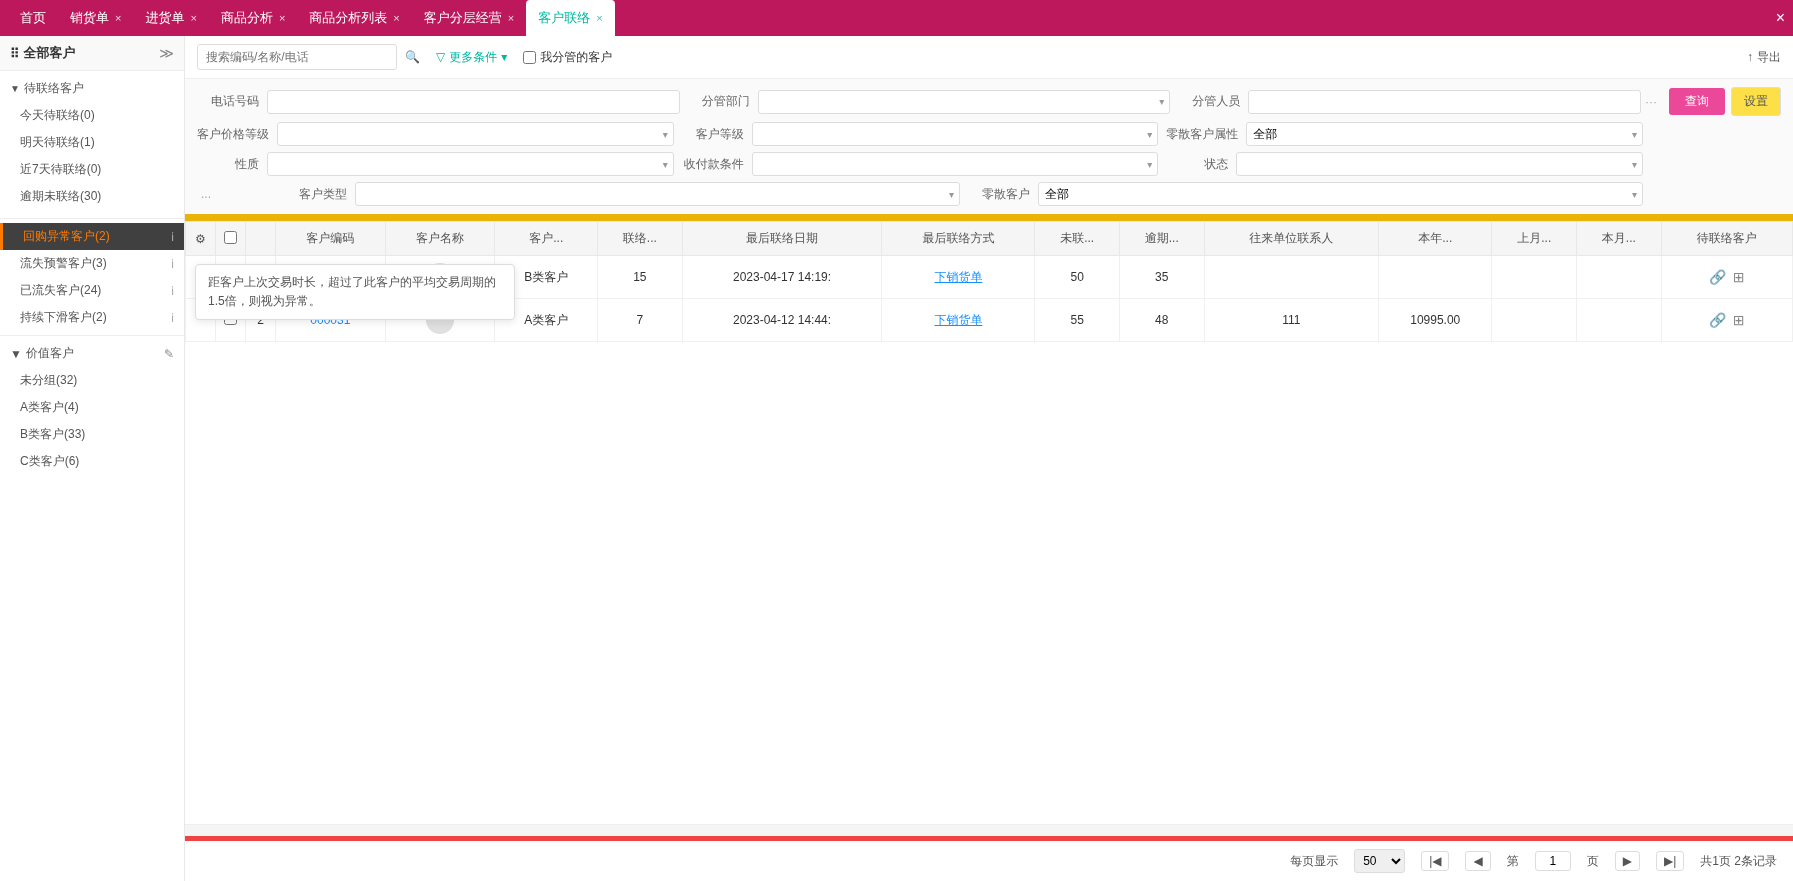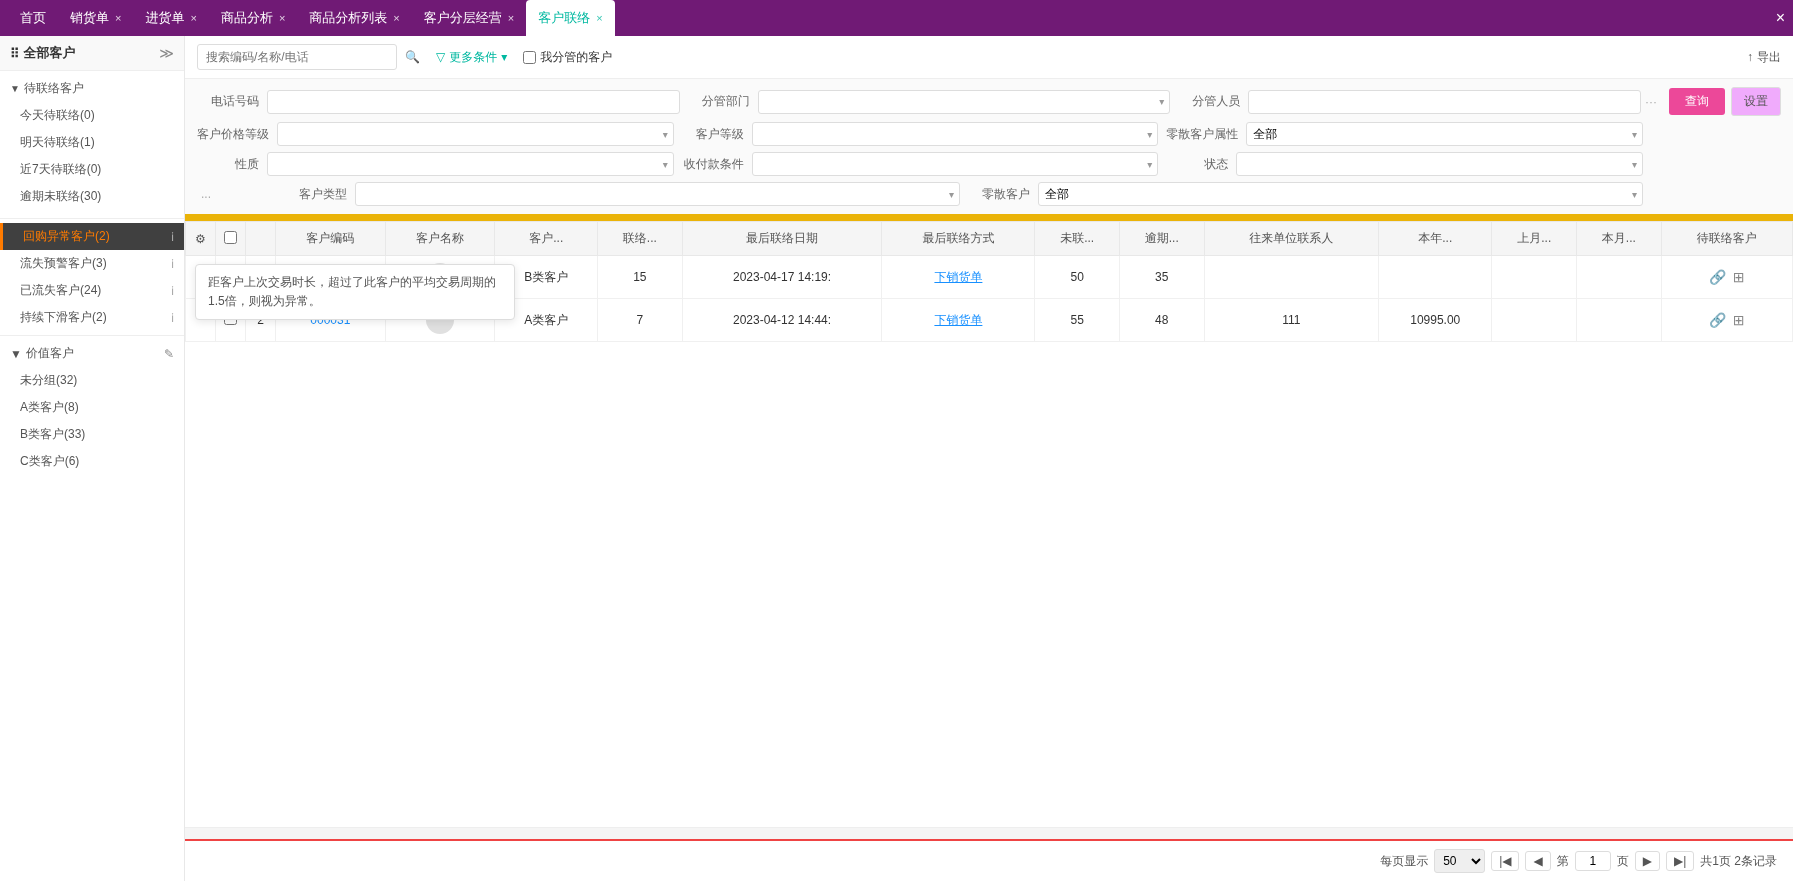--- a/index.html
+++ b/index.html
@@ -1,20 +1,20 @@
 <!DOCTYPE html>
 <html><head>
   <meta charset="utf-8">
   <style>
     * { box-sizing: border-box; margin: 0; padding: 0; }
     body { font-family: 'Microsoft YaHei', Arial, sans-serif; font-size: 12px; background: #f5f5f5; color: #333; overflow: hidden; }
 
     
     .top-nav {
-      display: flex; align-items: center; background: #701a75; height: 36px; padding: 0 8px;
+      display: flex; align-items: center; background: #be185d; height: 36px; padding: 0 8px;
       position: relative;
     }
     .top-nav-item {
       color: #fff; padding: 0 12px; height: 36px; display: flex; align-items: center;
       cursor: pointer; font-size: 13px; white-space: nowrap;
     }
     .top-nav-item.active { background: #fff; color: #00b8a0; border-radius: 4px 4px 0 0; }
     .top-nav-item .close-x { margin-left: 6px; font-size: 11px; opacity: 0.8; }
     .top-nav-close-all {
       position: absolute; right: 8px; top: 50%; transform: translateY(-50%);
@@ -109,21 +109,21 @@
     .filter-select-wrap .chevron {
       position: absolute; right: 6px; pointer-events: none; color: #999; font-size: 10px;
     }
     .filter-more-dots { color: #aaa; cursor: pointer; padding: 0 4px; }
     .filter-buttons { display: flex; gap: 6px; align-items: center; }
     .btn-query {
       background: #ec4899; color: #fff; border: none; border-radius: 3px;
       padding: 5px 16px; cursor: pointer; font-size: 12px;
     }
     .btn-settings {
-      background: #f0abfc; color: #555; border: 1px solid #ddd; border-radius: 3px;
+      background: #fde047; color: #555; border: 1px solid #ddd; border-radius: 3px;
       padding: 5px 12px; cursor: pointer; font-size: 12px;
     }
 
     
     .table-area { flex: 1; overflow: auto; background: #fff; }
     table { width: 100%; border-collapse: collapse; font-size: 12px; }
     thead tr { background: #f5f5f5; }
     th {
       border: 1px solid #e8e8e8; padding: 8px 6px; text-align: center;
       color: #555; font-weight: normal; white-space: nowrap; font-size: 12px;
@@ -135,22 +135,22 @@
     }
     .col-settings { width: 30px; }
     .col-check { width: 30px; }
     .col-no { width: 30px; }
     .action-icons { display: flex; gap: 6px; justify-content: center; }
     .action-icon { cursor: pointer; color: #888; font-size: 14px; }
 
     
     .pagination {
       display: flex; align-items: center; justify-content: flex-end;
-      padding: 8px 16px; border-top: 2px solid #ef4444; background: #fff;
-      gap: 6px; font-size: 12px; color: #555;
+      padding: 8px 16px; border-top: 5px solid #ef4444; background: #fff;
+      gap: 16px; font-size: 12px; color: #555;
     }
     .page-size-select {
       border: 1px solid #ddd; border-radius: 3px; padding: 3px 4px; font-size: 12px;
     }
     .page-btn {
       border: 1px solid #ddd; background: #fff; border-radius: 3px;
       padding: 2px 7px; cursor: pointer; color: #555; font-size: 12px;
     }
     .page-btn:disabled { color: #ccc; cursor: default; }
     .page-input {
@@ -265,21 +265,21 @@
       <div class="sidebar-sub-header-title">
         <span class="arrow">▼</span>
         <span>价值客户</span>
       </div>
       <span style="color:#888;">✎</span>
     </div>
     <div class="sidebar-item">
       <span>未分组(32)</span>
     </div>
     <div class="sidebar-item">
-      <span>A类客户(8)</span>
+      <span>A类客户(4)</span>
     </div>
     <div class="sidebar-item">
       <span>B类客户(33)</span>
     </div>
     <div class="sidebar-item">
       <span>C类客户(6)</span>
     </div>
   </div>
 
   <div class="content-area" style="position:relative;">

